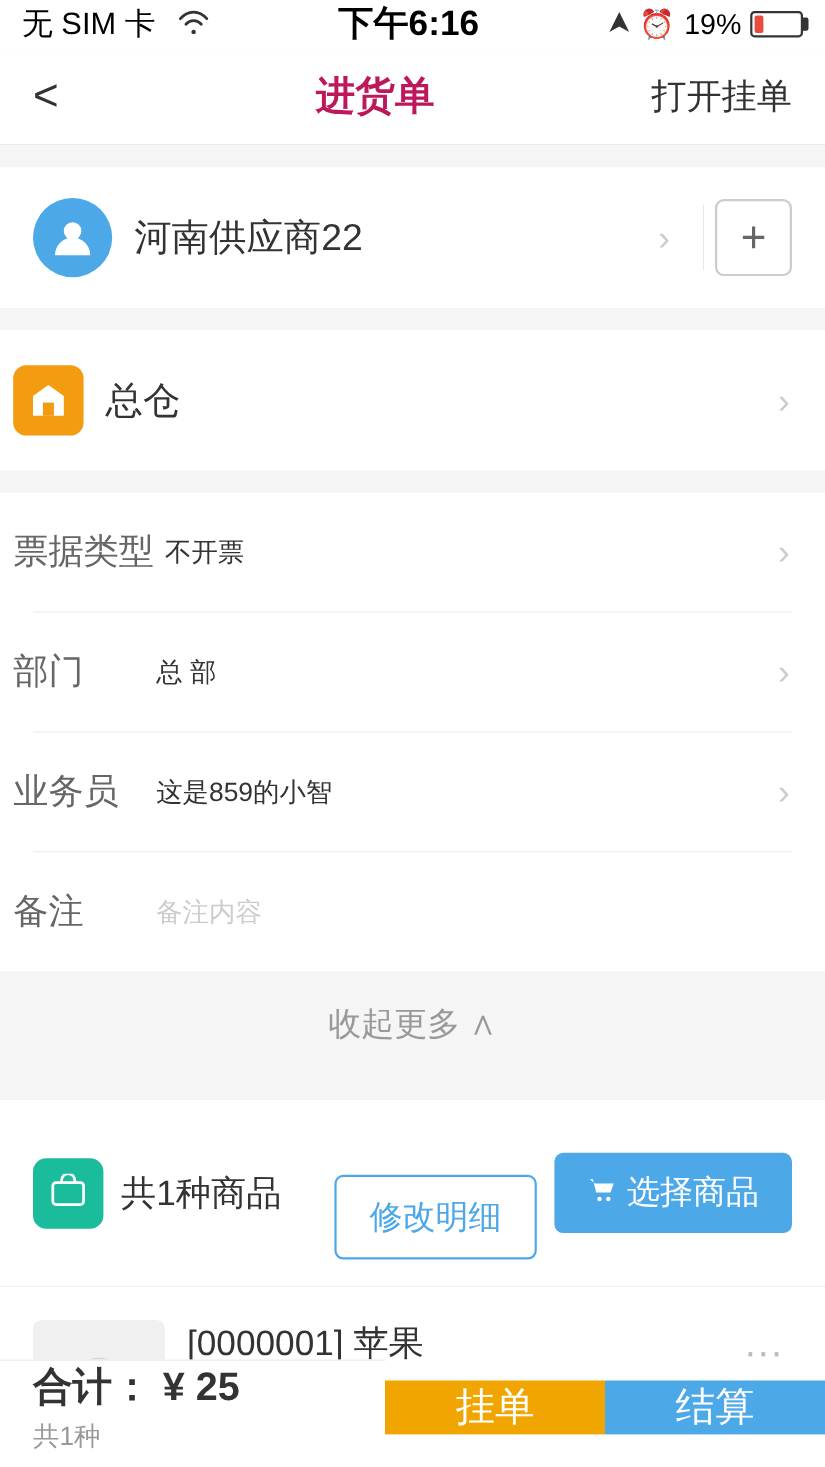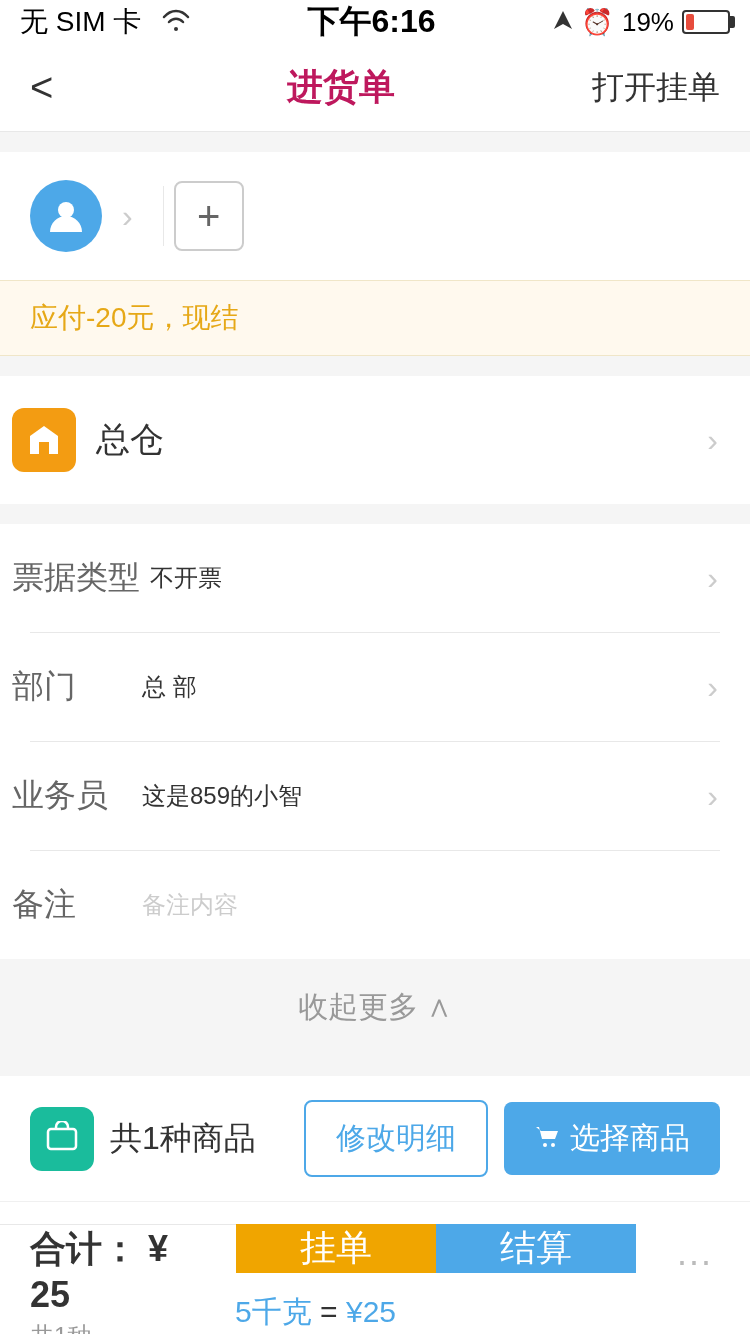--- a/index.html
+++ b/index.html
@@ -186,20 +186,21 @@
       color: #333;
     }
     .btn-outline {
       border: 2px solid #4da8e8;
       color: #4da8e8;
       background: #fff;
       padding: 16px 30px;
       border-radius: 8px;
       font-size: 30px;
       cursor: pointer;
+      margin-top: 44px;
     }
     .btn-blue {
       background: #4da8e8;
       color: #fff;
       border: none;
       padding: 16px 30px;
       border-radius: 8px;
       font-size: 30px;
       cursor: pointer;
       display: flex; align-items: center; gap: 8px;
@@ -241,24 +242,24 @@
       font-size: 36px;
       cursor: pointer;
       padding: 8px;
     }
 
     
     .footer-bar {
       position: fixed;
       bottom: 0;
       left: 0;
-      width: 636px;
+      width: 750px;
       height: 110px;
       display: flex;
-      align-items: flex-start;
+      align-items: center;
     }
     .footer-total {
       background: #fff;
       flex: 1;
       display: flex;
       flex-direction: column;
       justify-content: center;
       padding: 0 30px;
       border-top: 1px solid #e8e8e8;
     }
@@ -327,26 +328,26 @@
 <div class="section-gap"></div>
 
 <div class="white-card">
   <div class="supplier-row">
     <div class="supplier-avatar">
       <svg width="40" height="40" viewBox="0 0 40 40" fill="white">
         <circle cx="20" cy="14" r="8"></circle>
         <path d="M4 36c0-8.8 7.2-16 16-16s16 7.2 16 16"></path>
       </svg>
     </div>
+    <span class="supplier-name">河南供应商22</span>
     <span class="chevron-right">›</span>
     <div class="vertical-divider"></div>
     <div class="plus-btn">+</div>
   </div>
 
-  <div class="notice-bar">应付-20元，现结</div>
 </div>
 
 <div class="section-gap"></div>
 
 <div class="white-card">
   <div class="form-row">
     <div class="warehouse-icon">
       <svg width="36" height="36" viewBox="0 0 36 36" fill="white">
         <path d="M4 14L18 4L32 14V32H4V14Z"></path>
         <rect x="13" y="20" width="10" height="12" fill="#f39c12"></rect>

